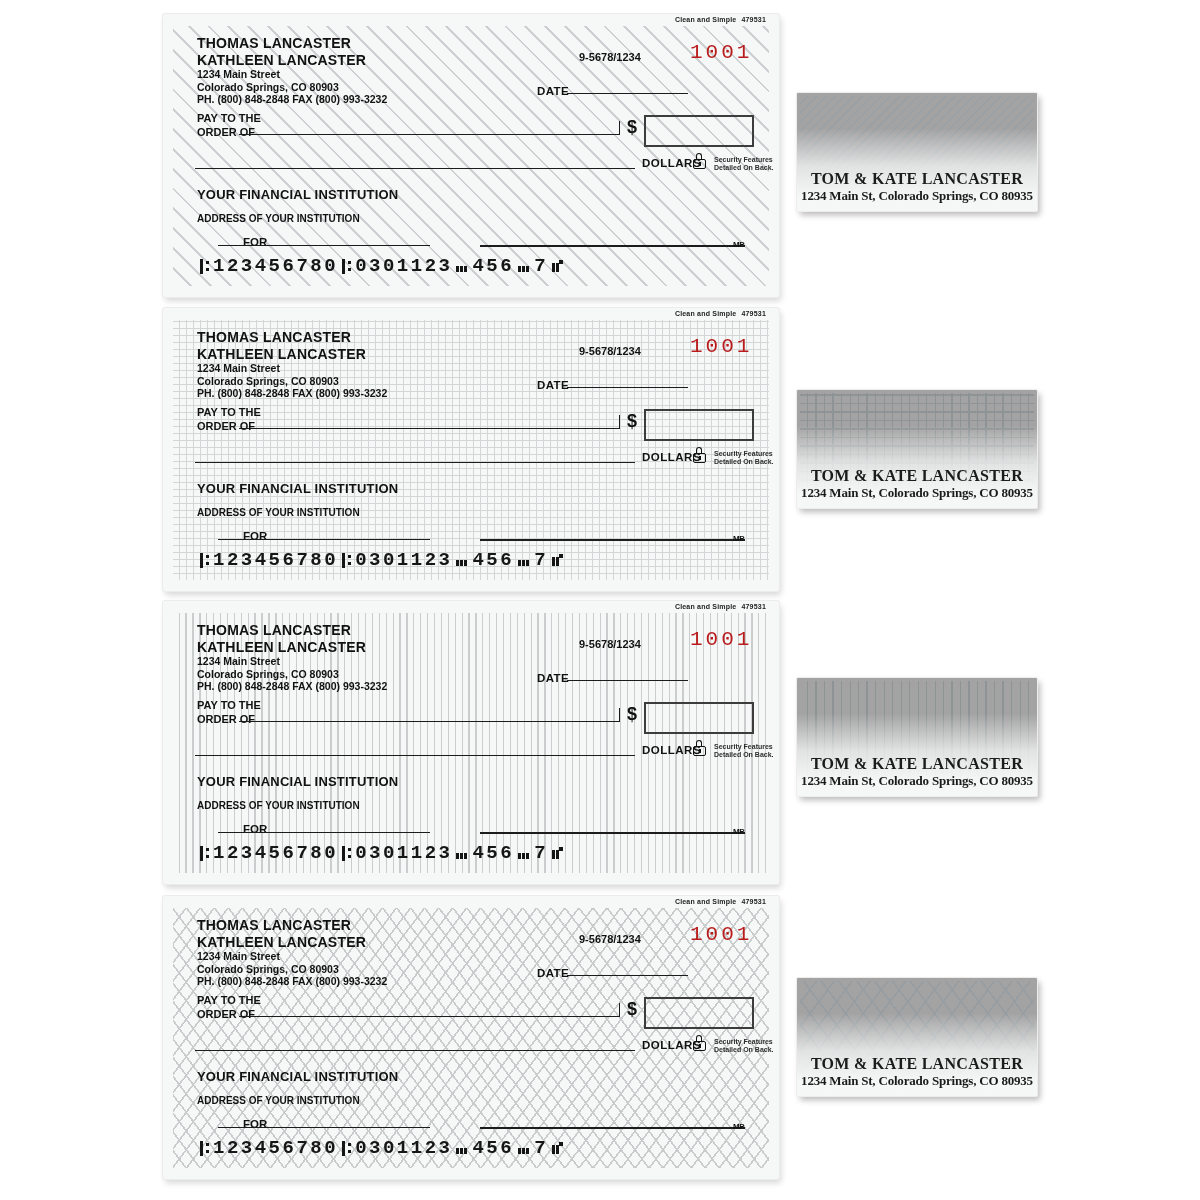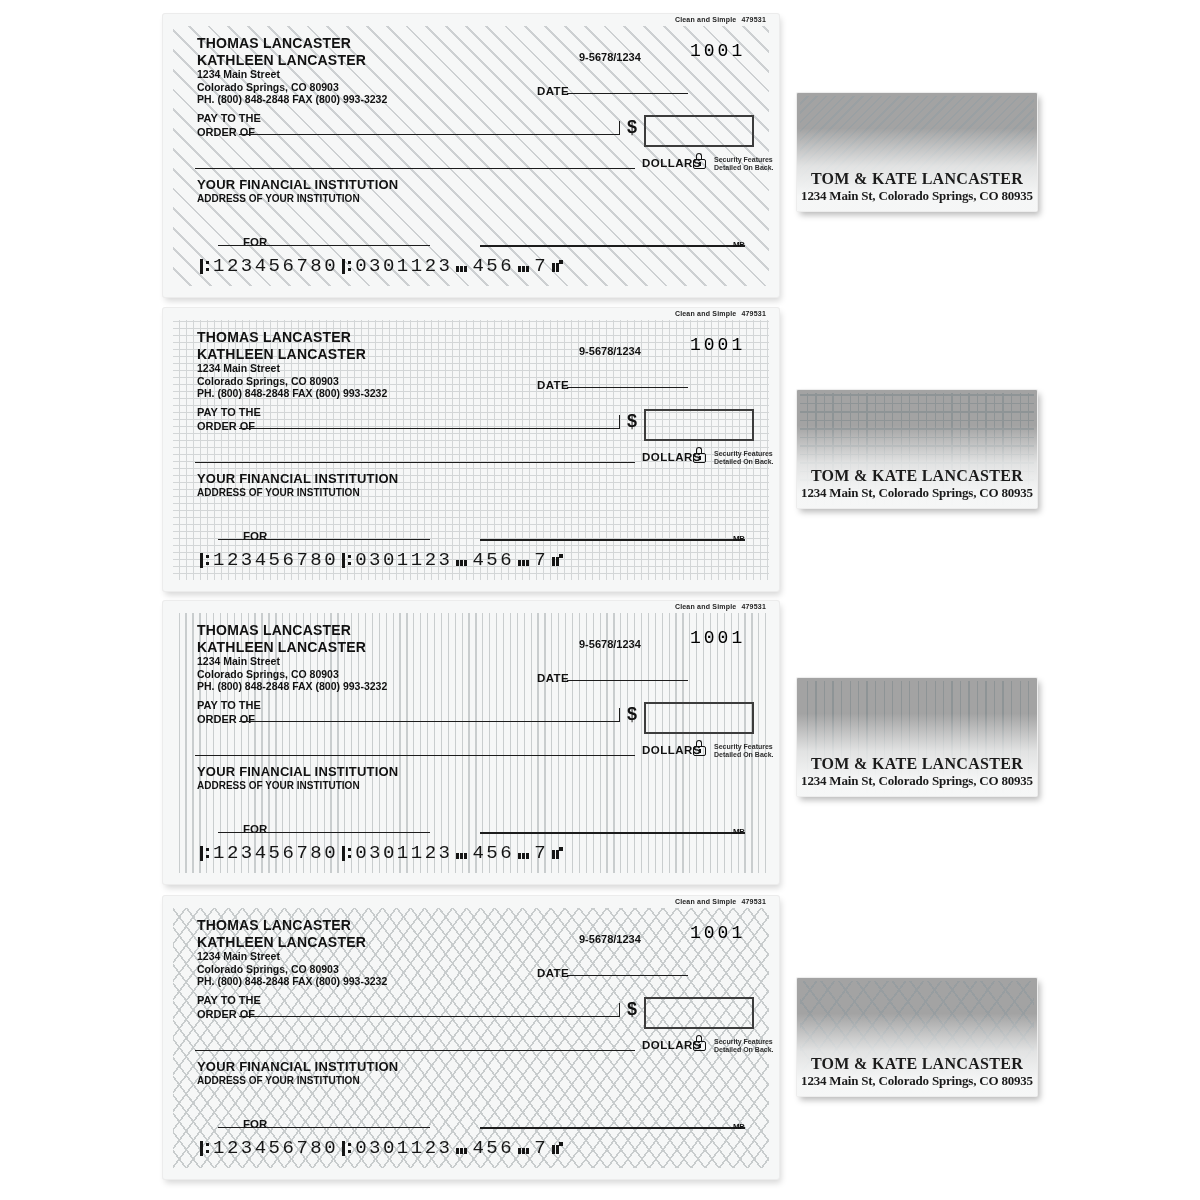--- a/index.html
+++ b/index.html
@@ -28,48 +28,48 @@
   .p-diamond { background-image:repeating-linear-gradient(53deg,  rgba(0,0,0,0) 0 9.6px, #c8cccd 9.6px 11.2px),
                                 repeating-linear-gradient(127deg, rgba(0,0,0,0) 0 9.6px, #c8cccd 9.6px 11.2px); }
   .check > div { position:absolute; }
   .plate { top:2px; right:13px; font-size:7px; font-weight:700; color:#222; letter-spacing:.2px; }
   .plate .plate-num { margin-left:5px; }
   .payor { left:34px; top:21px; }
   .payor-name { font-size:14px; font-weight:700; line-height:16.5px; letter-spacing:.2px; }
   .payor-addr { font-size:10.5px; font-weight:700; line-height:12.6px; }
   .payor-addr:first-of-type { margin-top:2px; }
   .fraction { left:372px; top:37px; font-size:11px; font-weight:700;padding-left:44px; }
-  .checkno  { left:527px; top:27px; font-family:"Liberation Mono", monospace; font-size:18px;
-              letter-spacing:3px; color:#000000; }
+  .checkno  { left:527px; top:27px; font-family:"Liberation Mono", monospace; font-size:21px;
+              letter-spacing:3px; color:#b91c1c; }
   .date-label { left:374px; top:71px; font-size:11.5px; font-weight:700; letter-spacing:.4px; }
   .hline { border-bottom:1.6px solid #1c1c1c; height:0; }
   .date-line   { left:404px; top:79px; width:121px; }
   .pay { left:34px; top:98px; font-size:11px; font-weight:700; line-height:13.5px; }
   .payee-line  { left:76px;  top:120px; width:381px; }
   .riser { left:456px; top:107px; height:14px; width:0; border-left:1.6px solid #1c1c1c; }
   .dollar { left:464px; top:103px; font-size:18px; font-weight:700; }
   .amount-box { left:481px; top:101px; width:106px; height:28px; border:2px solid #3c3c3c; }
   .written-line { left:32px; top:154px; width:440px; }
   .dollars-label { left:479px; top:143px; font-size:11.5px; font-weight:700; letter-spacing:.5px; }
   .lock { left:530px; top:139px; width:13px; height:16px; }
   .lock::before { content:""; position:absolute; top:0; left:3px; width:6px; height:7px;
                   border:1.8px solid #111; border-bottom:none; border-radius:4px 4px 0 0; box-sizing:border-box; }
   .lock::after  { content:""; position:absolute; bottom:0; left:0; width:13px; height:10px;
                   border:1.8px solid #111; border-radius:2px; box-sizing:border-box; }
   .lock-dot { position:absolute; bottom:3px; left:5.5px; width:2.5px; height:4px; background:#111; z-index:1; }
   .secnote { left:551px; top:142px; font-size:7px; font-weight:700; color:#2e2e2e; line-height:7.5px; }
-  .inst { left:34px; top:163px; }
+  .inst { left:34px; top:173px; }
   .inst-name { font-size:13px; font-weight:700; letter-spacing:.2px; }
-  .inst-addr { font-size:10px; font-weight:700; margin-top:1px; }
+  .inst-addr { font-size:10px; font-weight:700; margin-top:11px; }
   .for-label { left:34px; top:222px; font-size:11.5px; font-weight:700;margin-left:46px; }
   .for-line { left:55px; top:231px; width:212px; }
   .sig-line { left:317px; top:231px; width:265px; border-bottom-width:2px; }
   .mp { left:570px; top:226px; font-size:8px; font-weight:900; letter-spacing:-.5px; }
   .micr { left:33px; top:241px; display:flex; align-items:center; }
-  .md { font-family:"Liberation Mono", monospace; font-weight:400; font-size:19px;
+  .md { font-family:"Liberation Mono", monospace; font-weight:700; font-size:19px;
         letter-spacing:2.5px; color:#161616; white-space:nowrap; }
   .ms { display:inline-block; position:relative; width:9px; height:15px; margin:0 4px; }
   .ms-transit::before { content:""; position:absolute; left:0; top:0; width:3px; height:15px; background:#151515; }
   .ms-transit::after  { content:""; position:absolute; right:0; top:2px; width:3px; height:3px; background:#151515;
                         box-shadow:0 7px 0 #151515; }
   .ms-amount { width:12px; }
   .ms-amount::before { content:""; position:absolute; left:0; bottom:2px; width:2.5px; height:6px; background:#151515;
                        box-shadow:4px 0 0 #151515, 8px 0 0 #151515; }
   .ms-onus { width:11px; }
   .ms-onus::before { content:""; position:absolute; left:0; bottom:2px; width:2.5px; height:9px; background:#151515;

